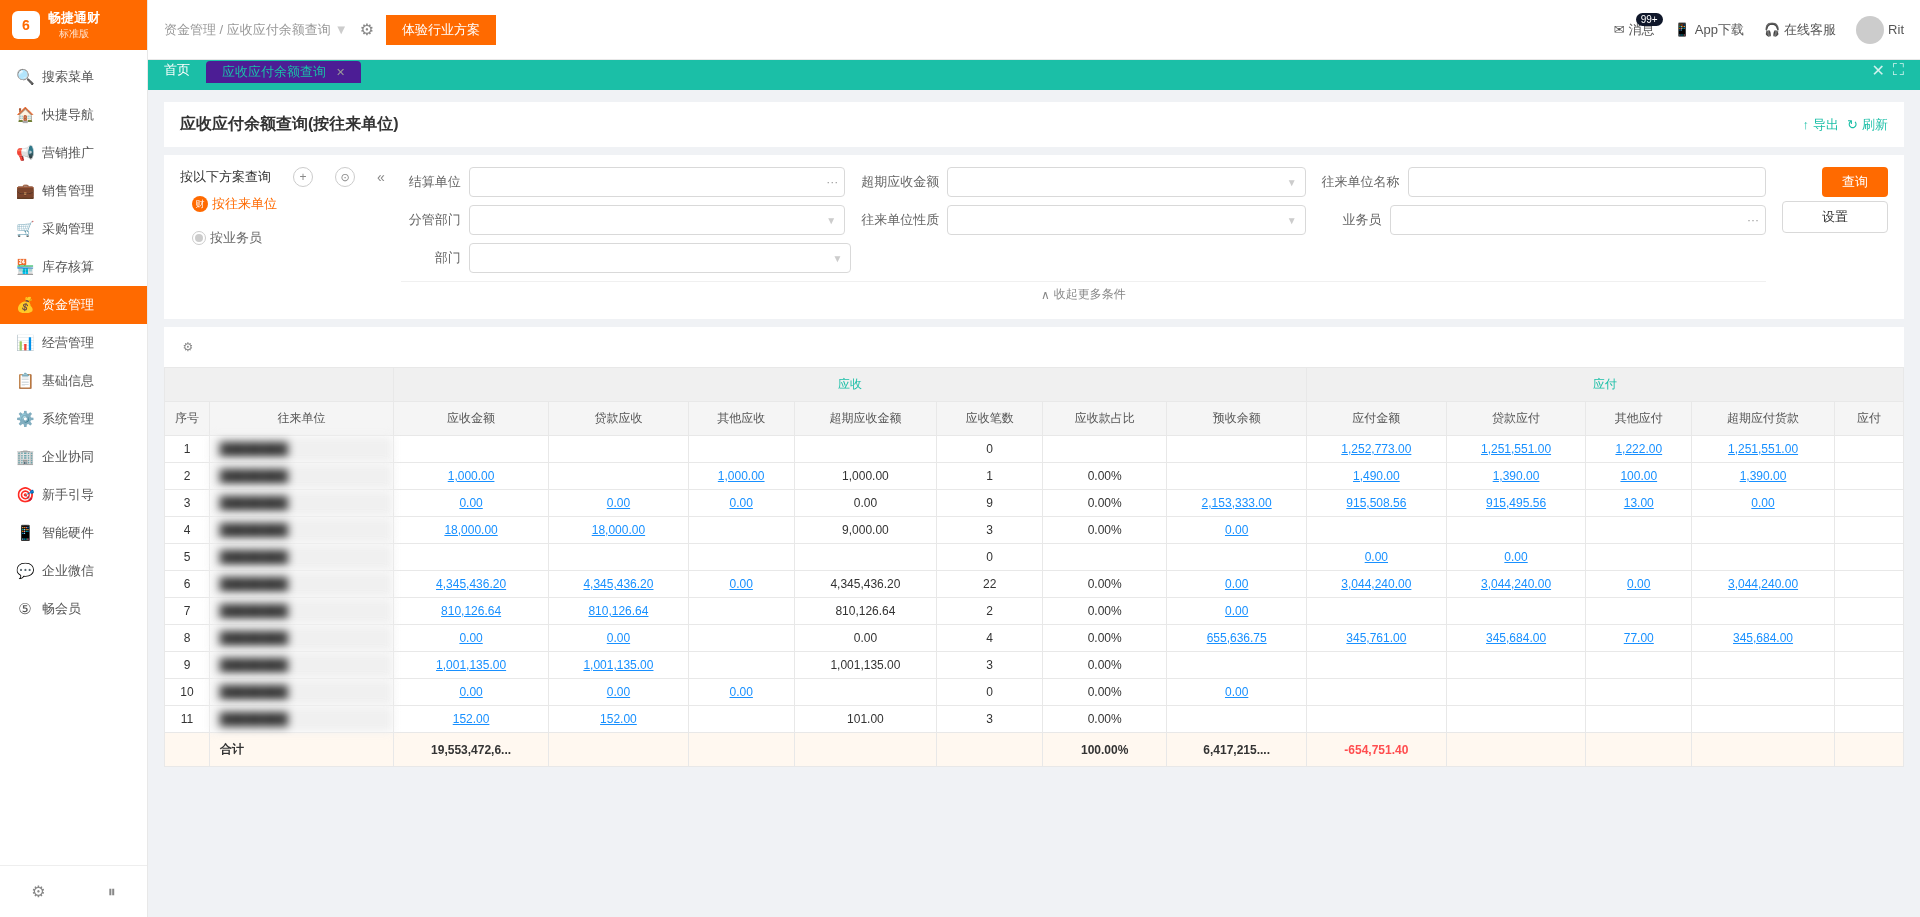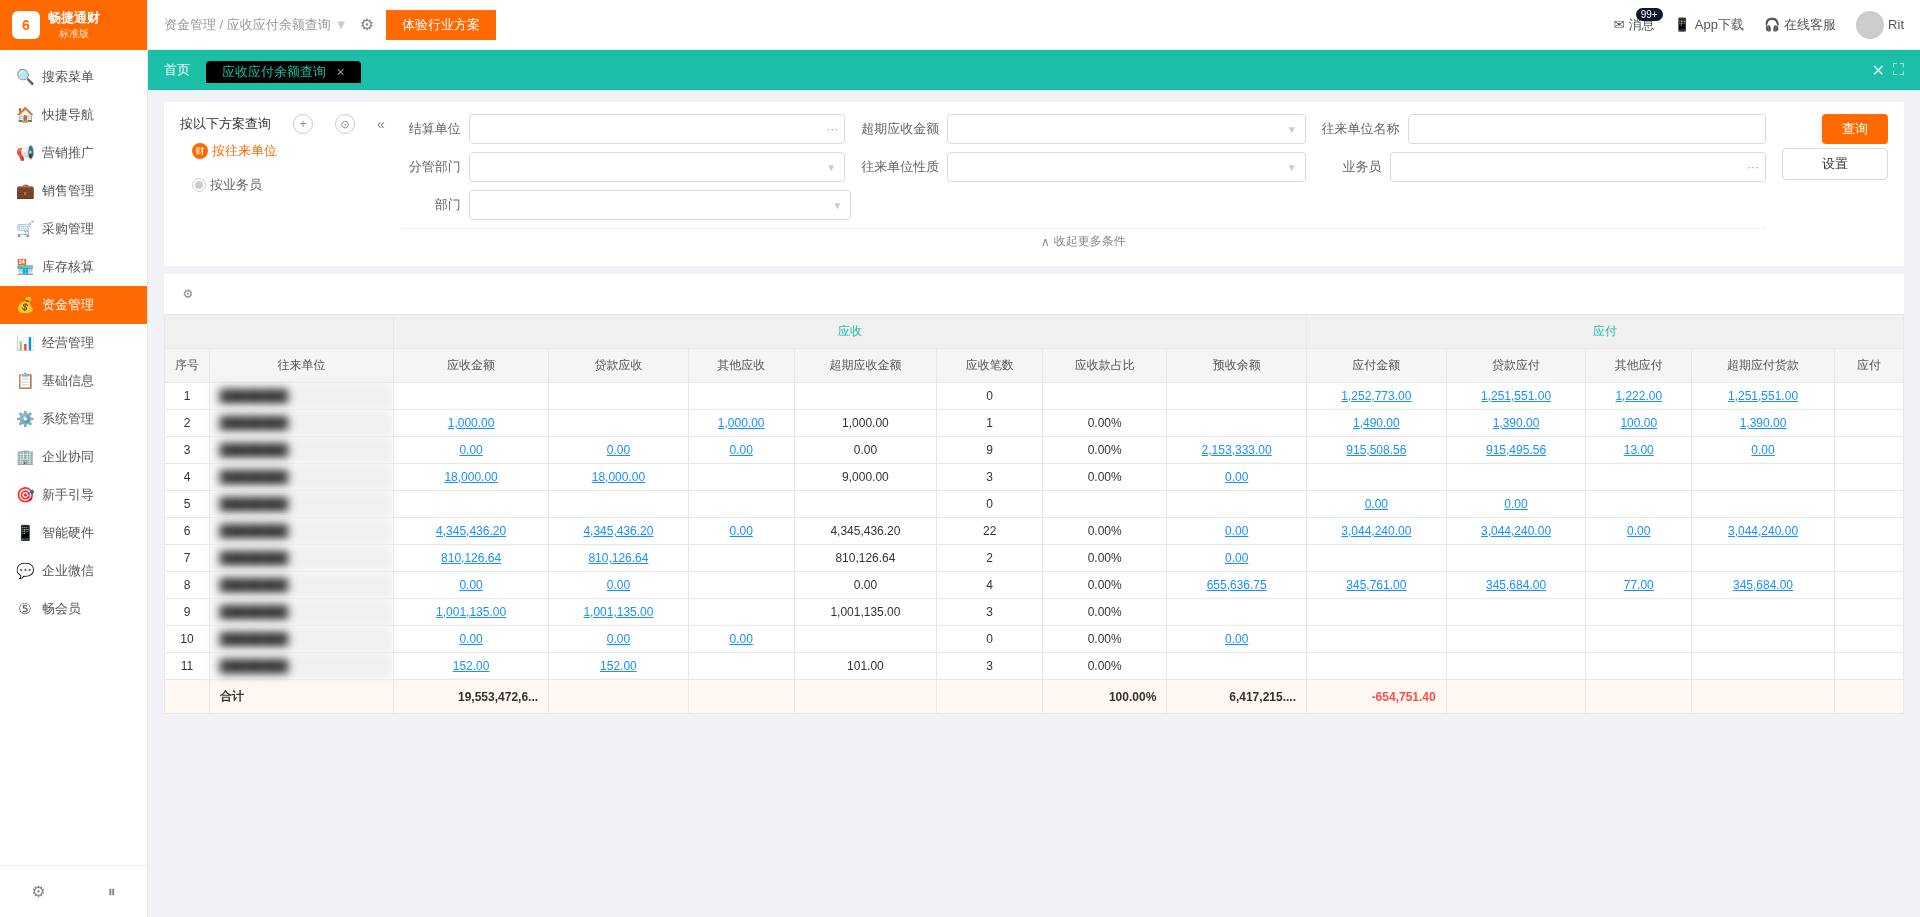--- a/index.html
+++ b/index.html
@@ -23,21 +23,21 @@
     }
     .sidebar-item.active { background: #ff6a00; color: #fff; }
     .sidebar-item .icon { font-size: 15px; width: 18px; text-align: center; }
     .sidebar-bottom {
       border-top: 1px solid #eee; padding: 8px 0; display: flex; align-items: center; justify-content: space-around;
     }
     .sidebar-bottom-btn { padding: 8px; cursor: pointer; color: #888; font-size: 16px; }
 
     
     .topbar {
-      position: fixed; left: 148px; top: 0; right: 0; height: 50px;
+      position: fixed; left: 148px; top: 0; right: 0; height: 60px;
       background: #fff; border-bottom: 1px solid #e8e8e8; display: flex; align-items: center; padding: 0 16px; gap: 12px; z-index: 99;
     }
     .topbar-breadcrumb { color: #999; font-size: 13px; display: flex; align-items: center; gap: 4px; }
     .topbar-breadcrumb-arrow { color: #ccc; }
     .topbar-gear { color: #888; cursor: pointer; font-size: 16px; }
     .topbar-btn-orange {
       background: #ff6a00; color: #fff; border: none; padding: 6px 16px; border-radius: 0; cursor: pointer; font-size: 13px;
     }
     .topbar-right { margin-left: auto; display: flex; align-items: center; gap: 20px; }
     .topbar-right-item { display: flex; align-items: center; gap: 4px; cursor: pointer; color: #555; font-size: 13px; position: relative; }
@@ -46,21 +46,21 @@
 
     
     .tabbar {
       position: fixed; left: 148px; top: 50px; right: 0; height: 40px;
       background: #1bbfa7; display: flex; align-items: center; z-index: 98;
     }
     .tab {
       height: 40px; padding: 0 16px; display: flex; align-items: center; gap: 6px; cursor: pointer; font-size: 13px; color: rgba(255,255,255,0.8);
     }
     .tab.home { color: #fff; }
-    .tab.active { background: #000000; color: #1bbfa7; border-radius: 4px 4px 0 0; margin-top: 4px; height: 22px; }
+    .tab.active { background: #4c1d95; color: #1bbfa7; border-radius: 4px 4px 0 0; margin-top: 4px; height: 22px; }
     .tab-close { font-size: 11px; color: #999; margin-left: 4px; }
     .tabbar-actions { margin-left: auto; display: flex; align-items: center; gap: 8px; padding-right: 16px; }
     .tabbar-action-btn { color: rgba(255,255,255,0.8); cursor: pointer; font-size: 16px; }
 
     
     .main {
       position: fixed; left: 148px; top: 90px; right: 0; bottom: 0;
       background: #f0f2f5; overflow-y: auto;
     }
     .content-area { padding: 12px 16px; }
@@ -117,21 +117,21 @@
     table { width: 100%; border-collapse: collapse; font-size: 12px; }
     thead tr th {
       background: #f5f5f5; border: 1px solid #e8e8e8; padding: 8px 10px; text-align: center; color: #555; font-weight: 500; white-space: nowrap;
     }
     thead tr.group-header th { background: #f0f0f0; }
     tbody tr td {
       border: 1px solid #e8e8e8; padding: 6px 10px; text-align: center; color: #333; white-space: nowrap;
     }
     tbody tr td:nth-child(2) { text-align: left; }
     .cell-link { color: #1890ff; text-decoration: underline; cursor: pointer; }
-    .tfoot-row td { background: #fff8f0; font-weight: bold; border: 1px solid #e8e8e8; padding: 8px 10px; text-align: right; }
+    .tfoot-row td { background: #fff8f0; font-weight: bold; border: 1px solid #e8e8e8; padding: 8px 10px; text-align: center; }
     .tfoot-row td:nth-child(2) { text-align: left; }
     .col-num { width: 40px; }
   </style>
 </head>
 <body>
 
 <div class="sidebar">
   <div class="sidebar-logo">
     <div class="sidebar-logo-icon">
       <span>6</span>
@@ -247,20 +247,33 @@
   </div>
   <div class="tabbar-actions">
     <span class="tabbar-action-btn">✕</span>
     <span class="tabbar-action-btn">⛶</span>
   </div>
 </div>
 
 <div class="main">
   <div class="content-area">
 
+    <div class="page-header">
+      <div class="page-title">应收应付余额查询(按往来单位)</div>
+      <div class="page-actions">
+        <div class="page-action-btn">
+          <span>↑</span>
+          <span>导出</span>
+        </div>
+        <div class="page-action-btn">
+          <span>↻</span>
+          <span>刷新</span>
+        </div>
+      </div>
+    </div>
 
     <div class="filter-area">
       <div style="display:flex; gap:16px;">
         <div style="flex:0 0 auto;">
           <div class="filter-toolbar">
             <span class="filter-label">按以下方案查询</span>
             <div class="filter-add-btn">+</div>
             <div class="filter-options-btn">⊙</div>
             <div class="filter-collapse-btn">«</div>
           </div>

